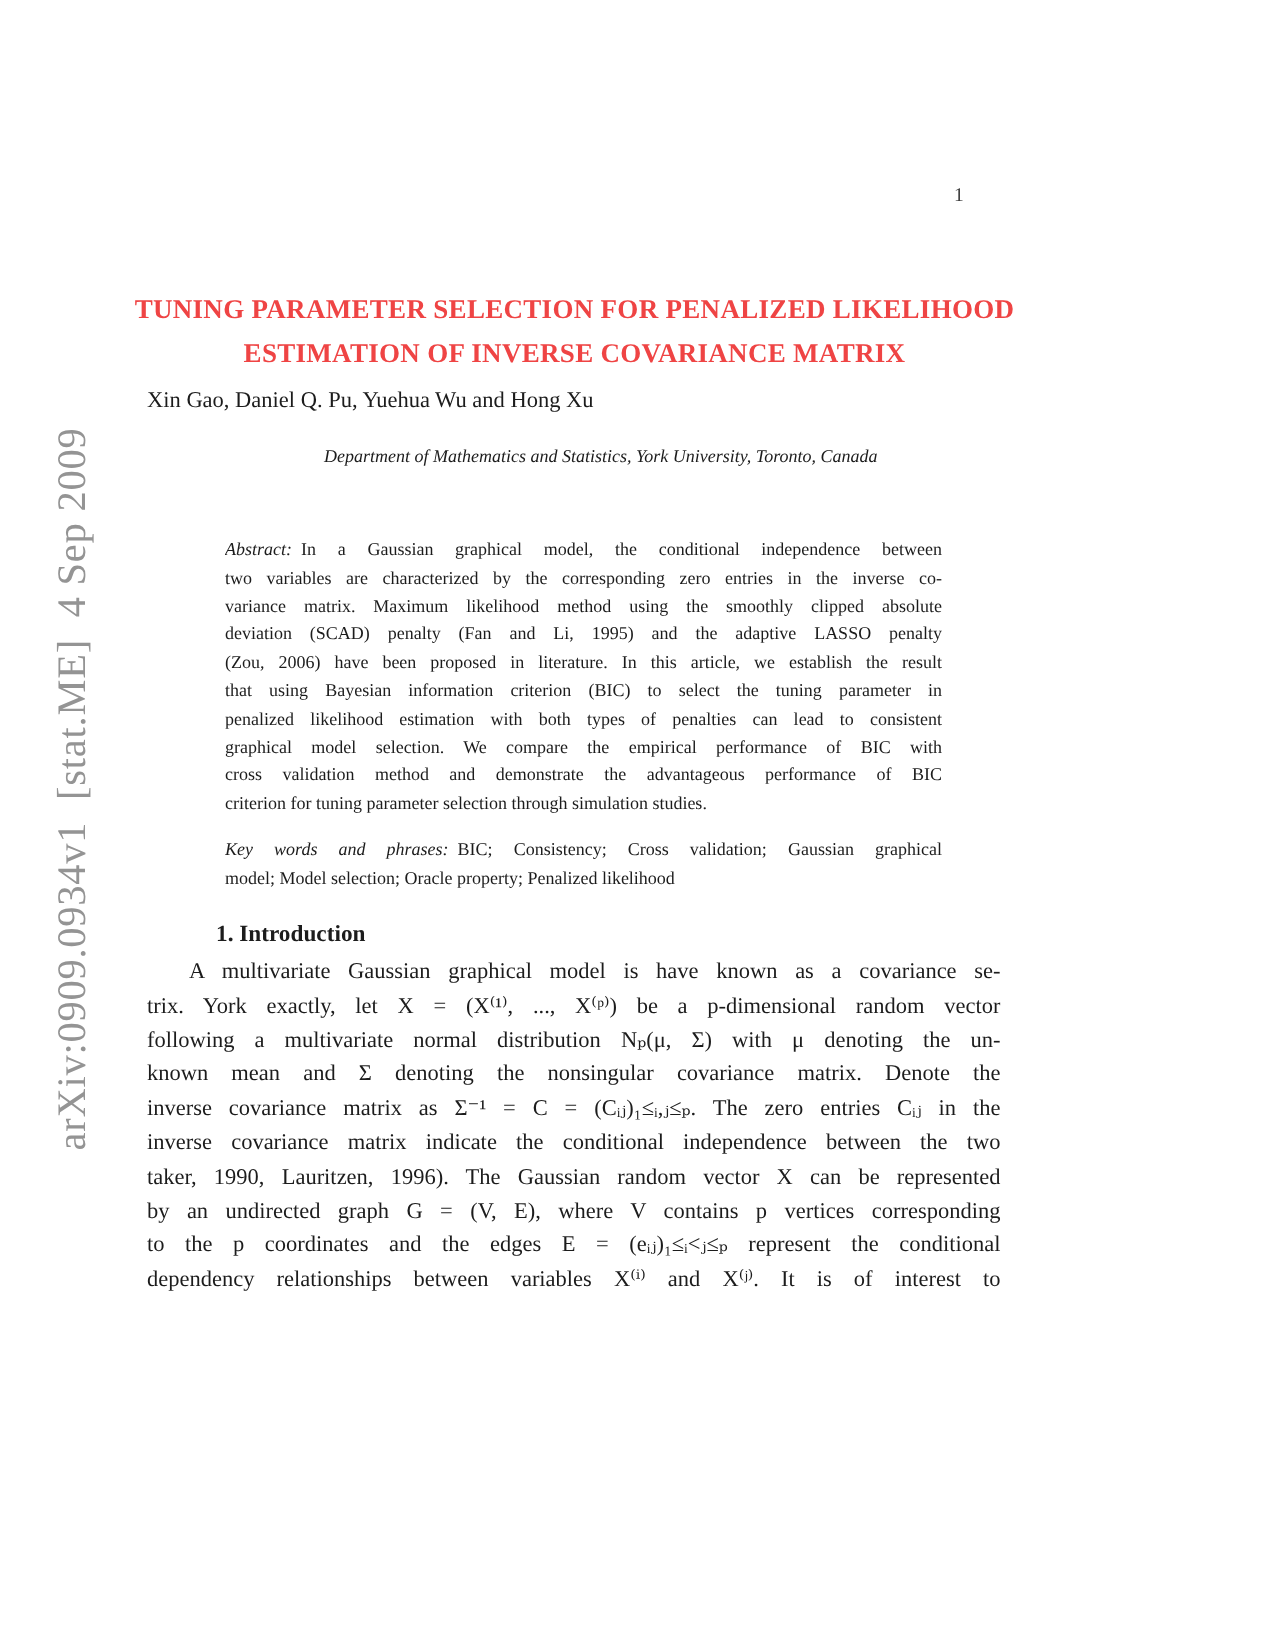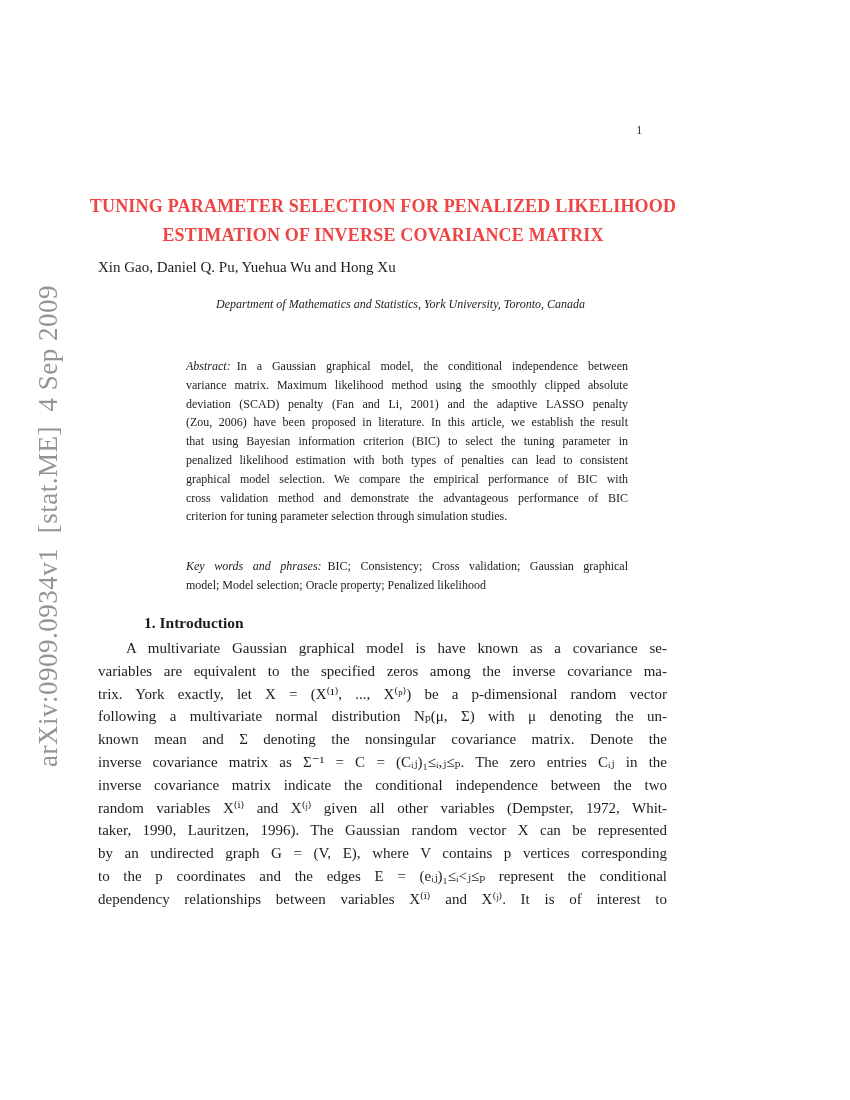--- a/index.html
+++ b/index.html
@@ -95,21 +95,21 @@
     font-size: 15px;
     line-height: 22.8px;
   }
   .jline {
     text-align: justify;
     text-align-last: justify;
     white-space: normal;
     overflow: hidden;
     max-height: 22.8px;
   }
-  .abstract .jline, .keywords .jline { max-height: 18.8px; margin-left: 36px; }
+  .abstract .jline, .keywords .jline { max-height: 18.8px; }
   .jline.last {
     text-align-last: left;
   }
   .jline.indent {
     padding-left: 28px;
   }
   .ital {
     font-style: italic;
   }
   .lbl {
@@ -129,45 +129,44 @@
     <div>TUNING PARAMETER SELECTION FOR PENALIZED LIKELIHOOD</div>
     <div>ESTIMATION OF INVERSE COVARIANCE MATRIX</div>
   </div>
 
   <div class="authors">Xin Gao, Daniel Q. Pu, Yuehua Wu and Hong Xu</div>
 
   <div class="affiliation">Department of Mathematics and Statistics, York University, Toronto, Canada</div>
 
   <div class="abstract">
     <div class="jline"><span class="ital lbl">Abstract:</span><span>In a Gaussian graphical model, the conditional independence between</span></div>
+    <div class="jline">two variables are characterized by the corresponding zero entries in the inverse co-</div>
     <div class="jline">variance matrix. Maximum likelihood method using the smoothly clipped absolute</div>
-    <div class="jline">deviation (SCAD) penalty (Fan and Li, 2001) and the adaptive LASSO penalty</div>
+    <div class="jline">deviation (SCAD) penalty (Fan and Li, 1995) and the adaptive LASSO penalty</div>
     <div class="jline">(Zou, 2006) have been proposed in literature. In this article, we establish the result</div>
     <div class="jline">that using Bayesian information criterion (BIC) to select the tuning parameter in</div>
     <div class="jline">penalized likelihood estimation with both types of penalties can lead to consistent</div>
     <div class="jline">graphical model selection. We compare the empirical performance of BIC with</div>
     <div class="jline">cross validation method and demonstrate the advantageous performance of BIC</div>
     <div class="jline last">criterion for tuning parameter selection through simulation studies.</div>
   </div>
 
   <div class="keywords">
     <div class="jline"><span class="ital lbl">Key words and phrases:</span><span>BIC; Consistency; Cross validation; Gaussian graphical</span></div>
     <div class="jline last">model; Model selection; Oracle property; Penalized likelihood</div>
   </div>
 
   <div class="intro-heading">1. Introduction</div>
 
   <div class="body-text">
     <div class="jline indent">A multivariate Gaussian graphical model is have known as a covariance se-</div>
-    <div class="jline">variables are equivalent to the specified zeros among the inverse covariance ma-</div>
     <div class="jline">trix.  York exactly, let X = (X⁽¹⁾, ..., X⁽ᵖ⁾) be a p-dimensional random vector</div>
     <div class="jline">following a multivariate normal distribution Nₚ(μ, Σ) with μ denoting the un-</div>
     <div class="jline">known mean and Σ denoting the nonsingular covariance matrix.  Denote the</div>
     <div class="jline">inverse covariance matrix as Σ⁻¹ = C = (Cᵢⱼ)₁≤ᵢ,ⱼ≤ₚ. The zero entries Cᵢⱼ in the</div>
     <div class="jline">inverse covariance matrix indicate the conditional independence between the two</div>
-    <div class="jline">random variables X⁽ⁱ⁾ and X⁽ʲ⁾ given all other variables (Dempster, 1972, Whit-</div>
     <div class="jline">taker, 1990, Lauritzen, 1996). The Gaussian random vector X can be represented</div>
     <div class="jline">by an undirected graph G = (V, E), where V contains p vertices corresponding</div>
     <div class="jline">to the p coordinates and the edges E = (eᵢⱼ)₁≤ᵢ&lt;ⱼ≤ₚ represent the conditional</div>
     <div class="jline">dependency relationships between variables X⁽ⁱ⁾ and X⁽ʲ⁾. It is of interest to</div>
   </div>
 
 </div>
 
 </body></html>

